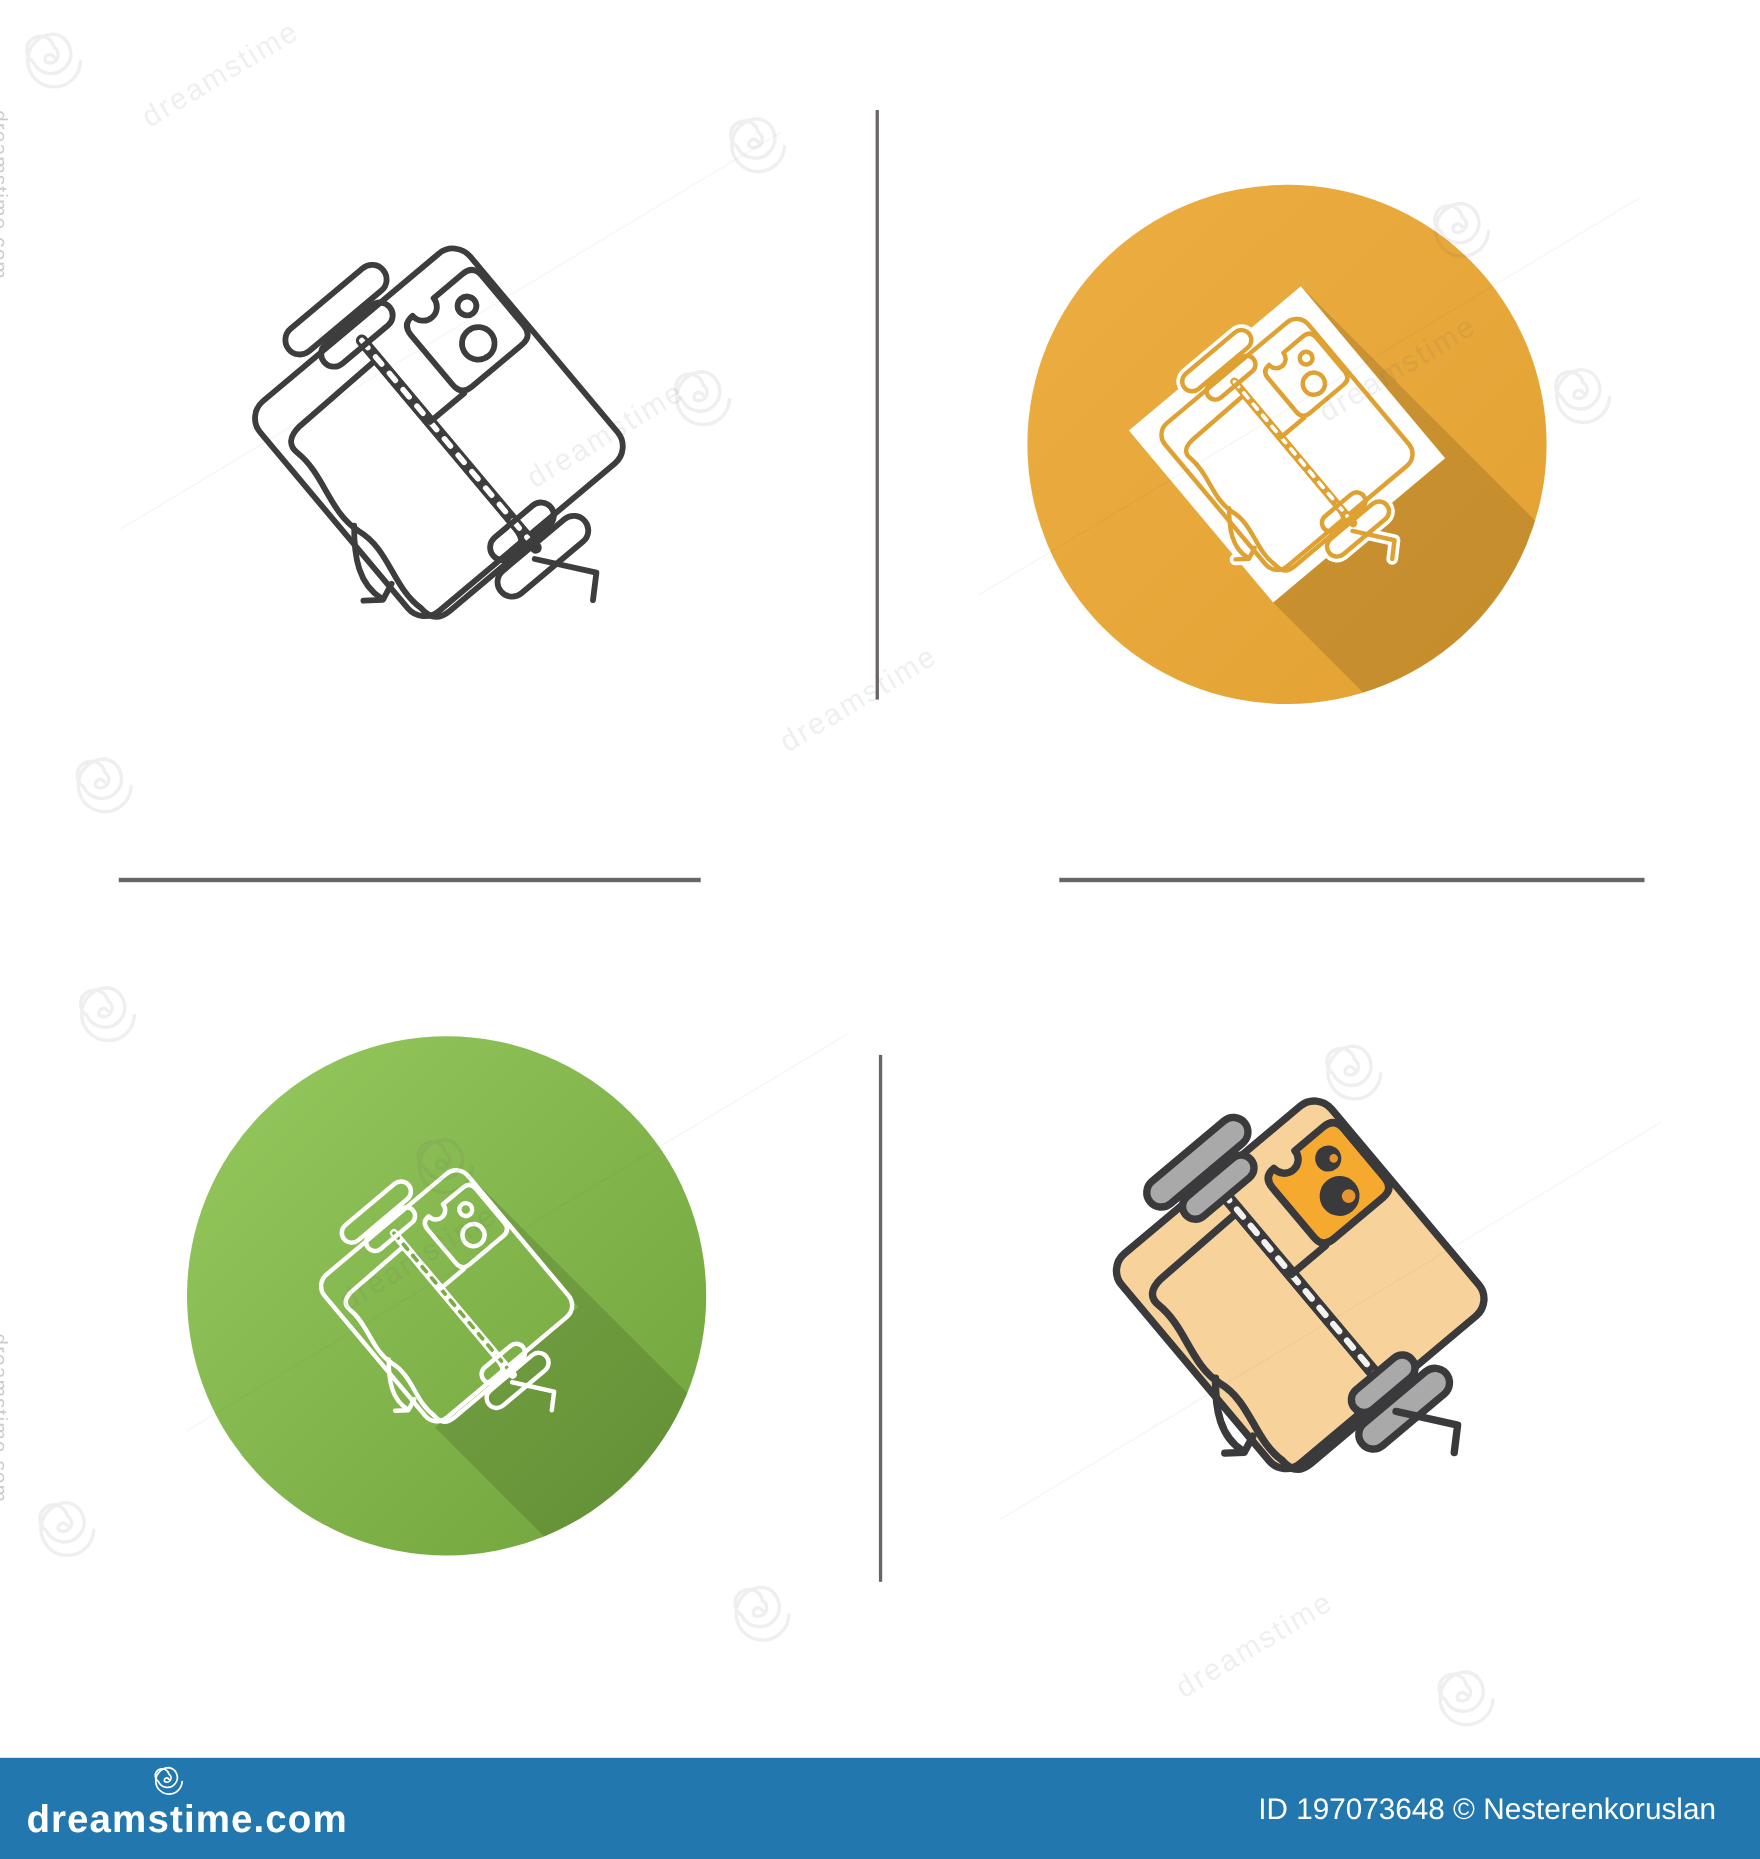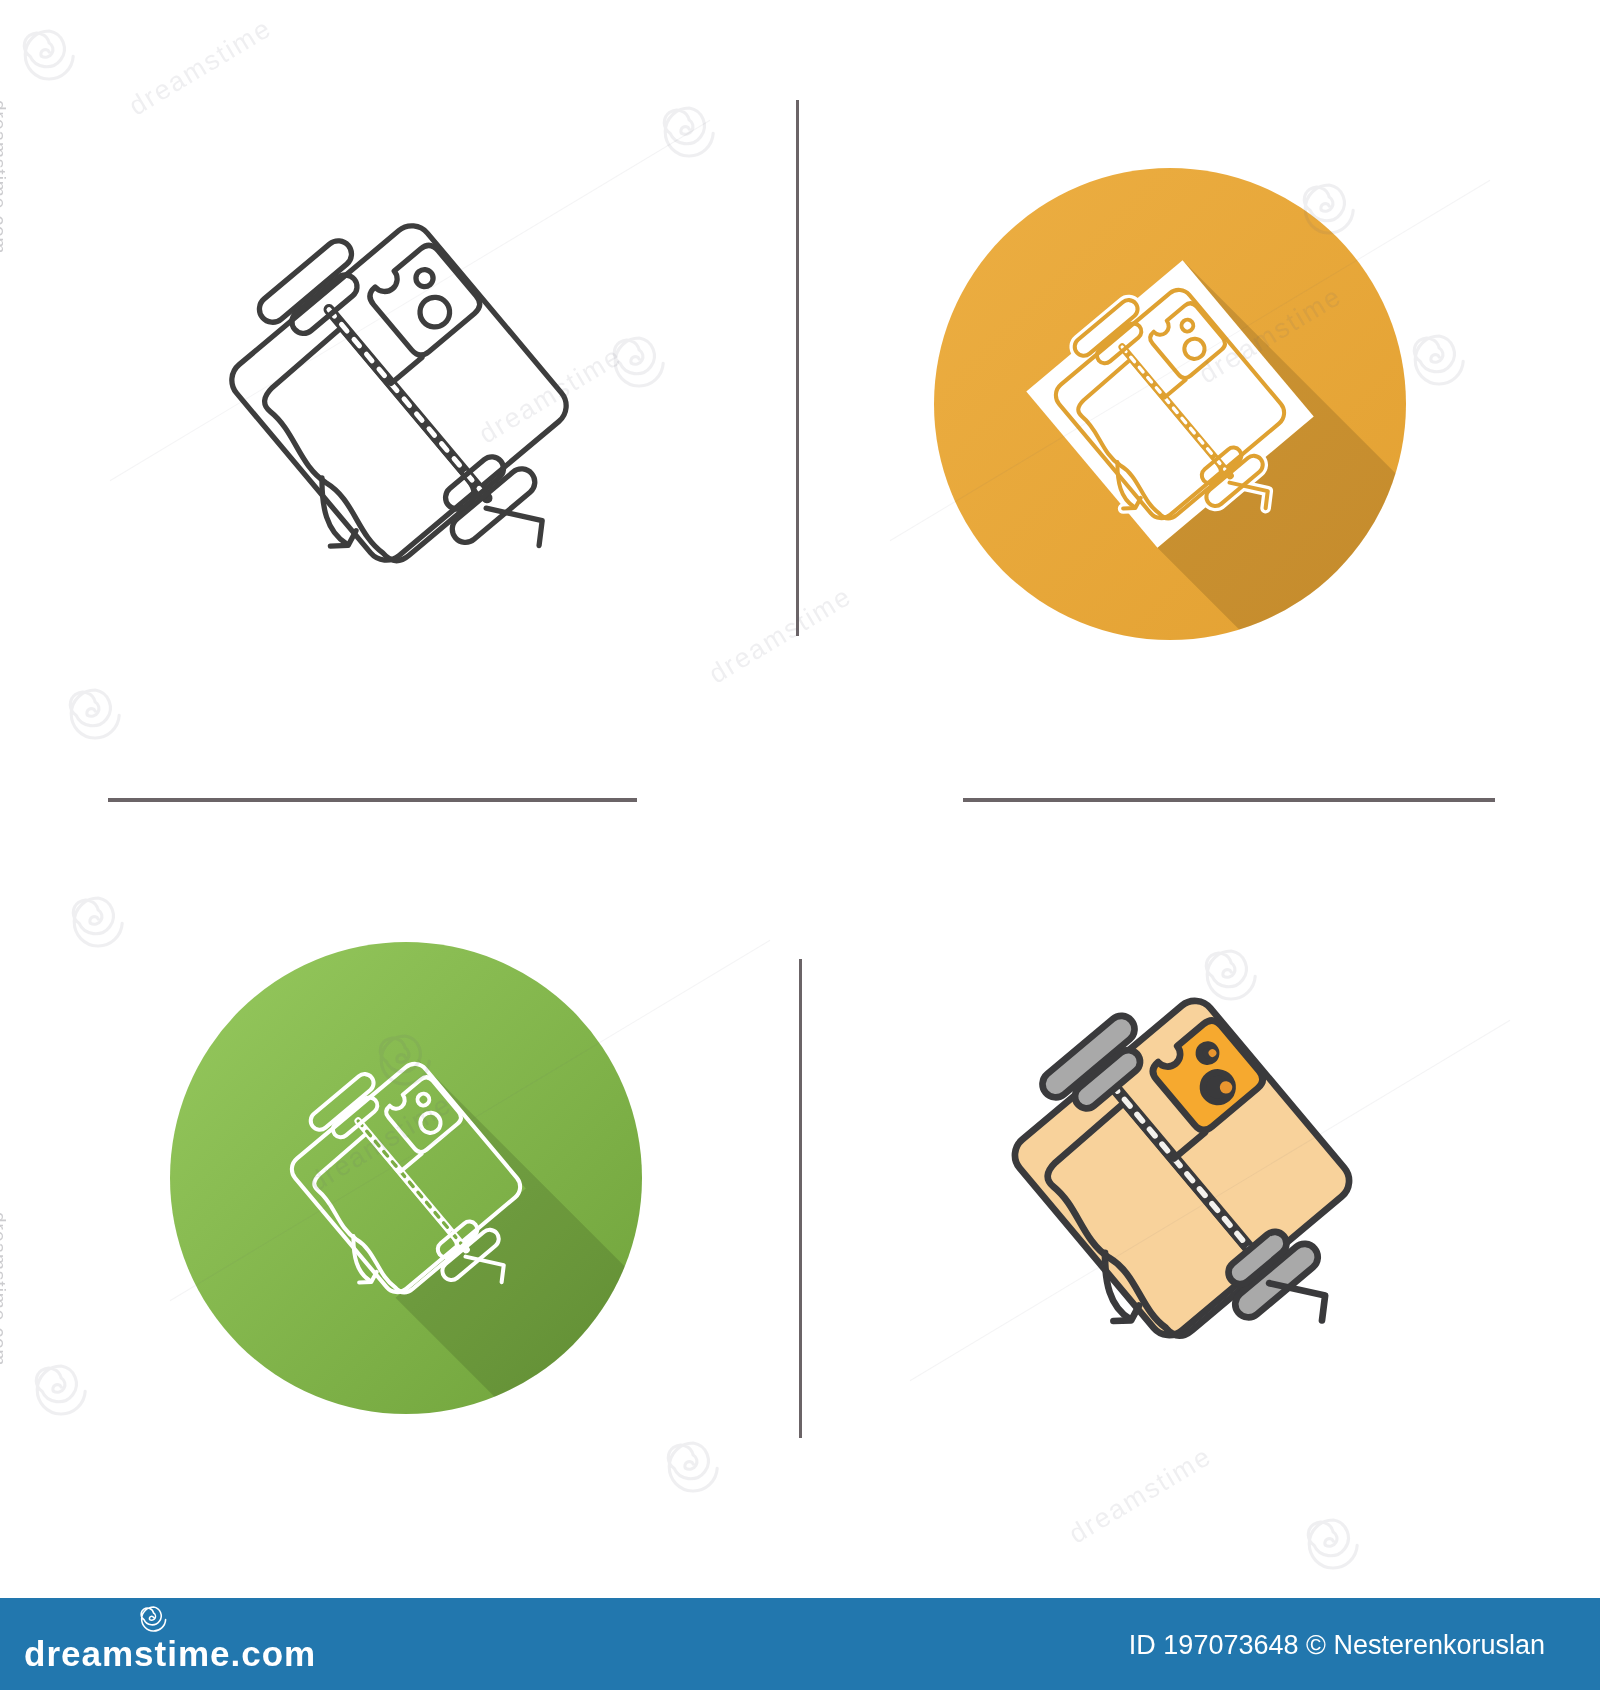--- a/index.html
+++ b/index.html
@@ -185,16 +185,16 @@
     <div class="abs wm-line" style="left:840px;top:360px;width:700px"></div>
     <div class="abs wm-line" style="left:120px;top:1120px;width:700px"></div>
     <div class="abs wm-line" style="left:860px;top:1200px;width:700px"></div>
   </div>
 
   <div class="abs footer-bar" style="left:0;top:1598px;width:1600px;height:92px">
     <svg class="abs" width="30" height="30" viewBox="-25 -25 50 50" style="left:138px;top:6px;stroke:#ffffff;fill:none">
         <use href="#spiral"></use>
       </svg>
     <span class="abs footer-logo" style="left:24px;top:36px">dreamstime.com</span>
-    <span class="abs footer-id" style="right:55px;top:32px">ID 197073648 © Nesterenkoruslan</span>
+    <span class="abs footer-id" style="right:40px;top:32px">ID 197073648 © Nesterenkoruslan</span>
   </div>
 
 </div>
 
 </body></html>

